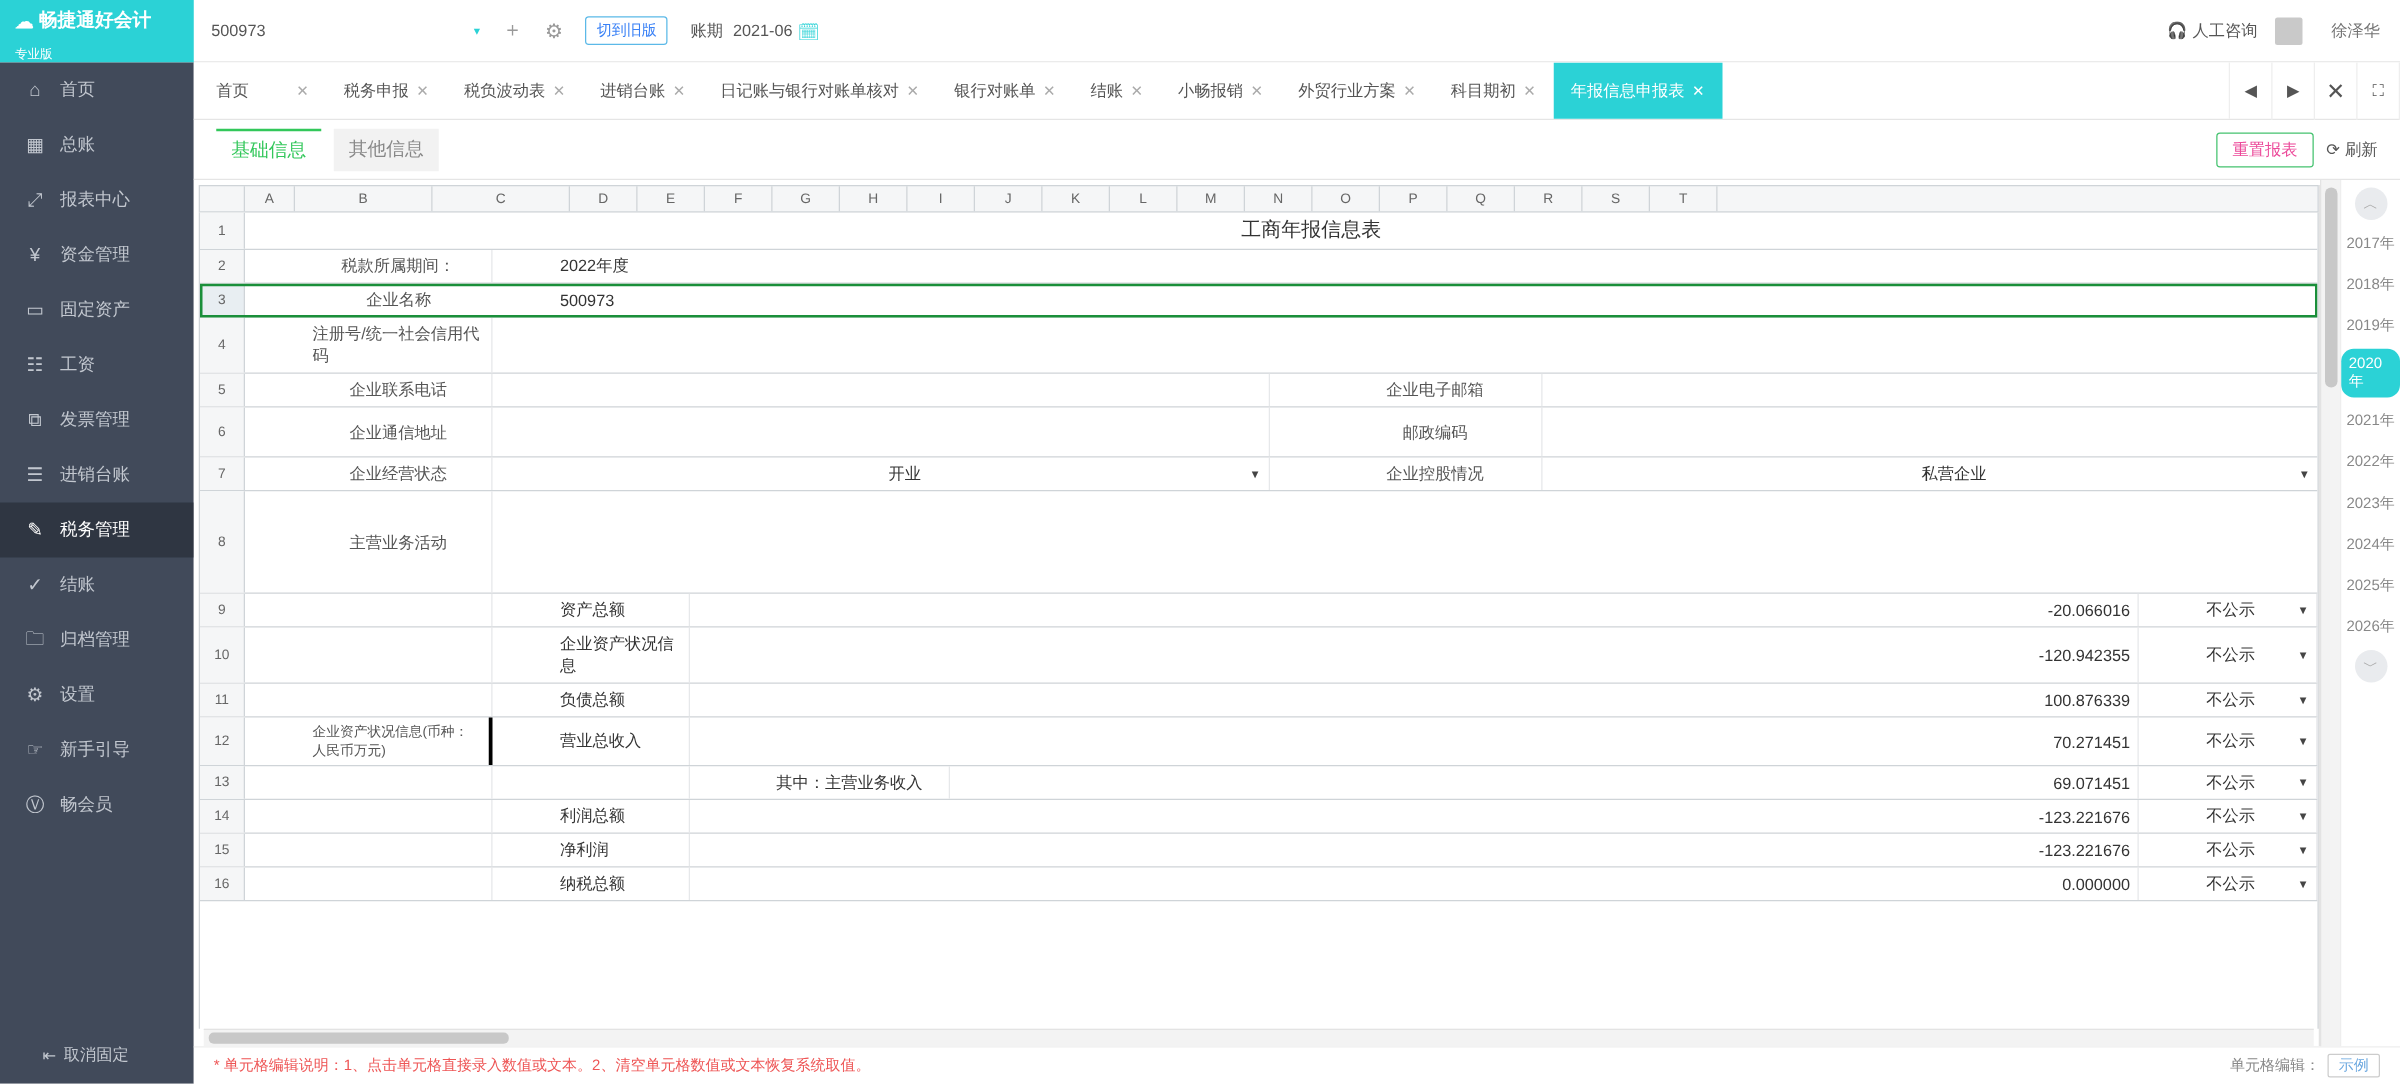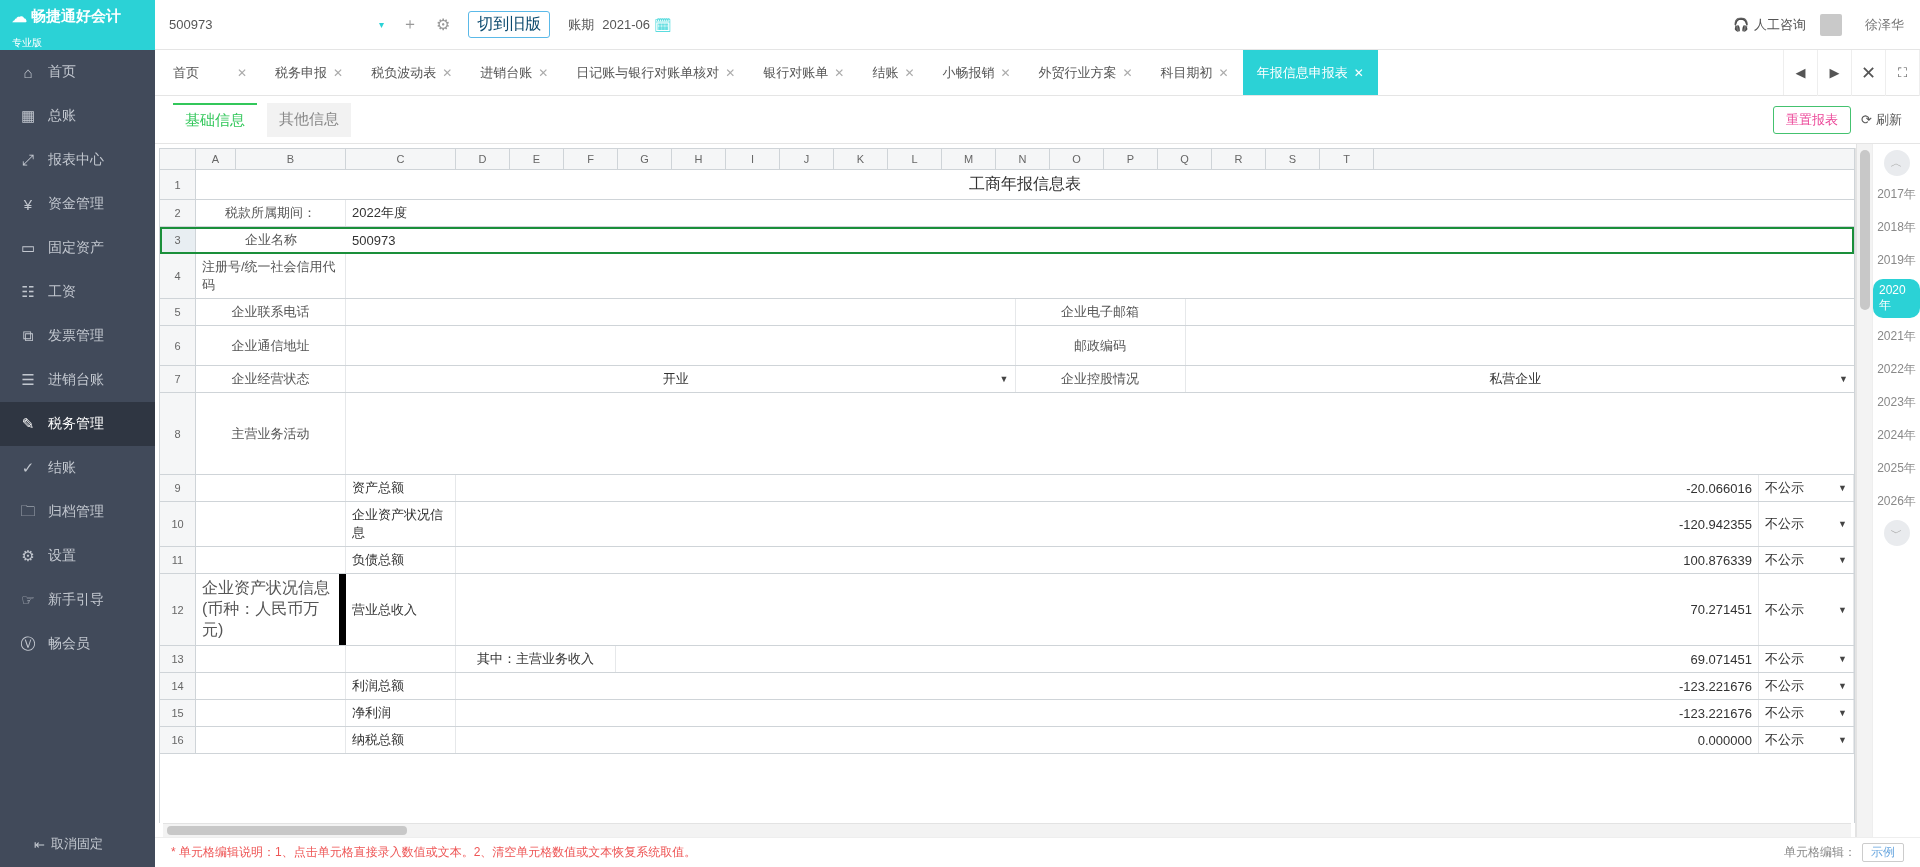--- a/index.html
+++ b/index.html
@@ -8,21 +8,21 @@
 
 
 .header { height: 50px; background: #fff; border-bottom: 1px solid #e5e5e5; display: flex; align-items: center; }
 .logo { width: 155px; height: 50px; background: #2bd2d6; color: #fff; display: flex; flex-direction: column; justify-content: center; padding-left: 12px; }
 .logo .main { font-size: 15px; font-weight: bold; display: flex; align-items: center; gap: 4px; }
 .logo .sub { font-size: 10px; margin-top: 2px; }
 .hdr-mid { flex: 1; display: flex; align-items: center; gap: 18px; padding-left: 14px; }
 .company-sel { width: 215px; display: flex; align-items: center; justify-content: space-between; color: #555; }
 .dropdown-arrow { color: #2bd2d6; font-size: 10px; }
 .hdr-icon { color: #999; font-size: 16px; cursor: pointer; }
-.switch-old { padding: 2px 8px; border: 1px solid #5bb9e8; color: #0c4a6e; border-radius: 3px; font-size: 16px; }
+.switch-old { padding: 2px 8px; border: 1px solid #5bb9e8; color: #3b82f6; border-radius: 3px; font-size: 12px; }
 .period-lbl { color: #555; }
 .period-val { color: #555; margin-left: -10px; }
 .cal-icon { color: #2bd2d6; margin-left: -14px; font-size: 14px; }
 .hdr-right { display: flex; align-items: center; gap: 14px; padding-right: 16px; }
 .consult { display: flex; align-items: center; gap: 4px; color: #555; }
 .userbox { display: flex; align-items: center; gap: 23px; color: #737373; }
 .avatar { width: 22px; height: 22px; background: #c9c9c9; border-radius: 2px; }
 
 
 .main { flex: 1; display: flex; min-height: 0; }
@@ -64,21 +64,21 @@
 .col-head { display: flex; background: #f5f6f7; border: 1px solid #cfd4d8; }
 .corner { width: 36px; border-right: 1px solid #cfd4d8; height: 20px; }
 .colh { border-right: 1px solid #cfd4d8; height: 20px; display: flex; align-items: center; justify-content: center; color: #666; font-size: 11px; }
 .colh.wA { width: 40px; } .colh.wB { width: 110px; }
 .colh.wStd { width: 54px; } .colh.wC { width: 110px; }
 .grid-body { flex: 1; overflow: auto; border-left: 1px solid #cfd4d8; border-right: 1px solid #cfd4d8; }
 .grow { display: flex; border-bottom: 1px solid #cfd4d8; }
 .rowh { width: 36px; background: #f5f6f7; border-right: 1px solid #cfd4d8; display: flex; align-items: center; justify-content: center; color: #666; font-size: 11px; }
 .rowh.active { background: #e8eef2; }
 .gcells { flex: 1; display: flex; align-items: stretch; }
-.gc { border-right: 1px solid #e6e8ea; padding: 4px 6px; display: flex; align-items: center; color: #333; font-size: 13px; }
+.gc { border-right: 1px solid #e6e8ea; padding: 4px 6px; display: flex; align-items: center; color: #333; font-size: 13px; margin-left: 48px; }
 .gc.noborder { border-right: none; }
 .grow.r1 .gc, .grow.active .gc { border-right: none; }
 .grow.active { outline: 2px solid #1a8f3a; outline-offset: -2px; }
 .c-lbl { width: 150px; justify-content: center; color: #555; }
 .c-full { flex: 1; }
 .c-half { flex: 1; }
 .c-center { justify-content: center; }
 .c-right { justify-content: flex-end; }
 .c-dd { width: 95px; justify-content: space-between; }
 .caret { color: #444; font-size: 9px; }
@@ -400,21 +400,21 @@
                 <div class="gc c-full c-right">100.876339</div>
                 <div class="gc c-dd">
                   <span>不公示</span>
                   <span class="caret">▼</span>
                 </div>
               </div>
             </div>
             <div class="grow ">
               <div class="rowh">12</div>
               <div class="gcells">
-                <div class="gc c-lbl" style="font-size:16px;width:150px;border-right:7px solid #000000">企业资产状况信息(币种：人民币万元)</div>
+                <div class="gc c-lbl" style="font-size:11px;width:150px;border-right:3px solid #000000">企业资产状况信息(币种：人民币万元)</div>
                 <div class="gc" style="width:110px">营业总收入</div>
                 <div class="gc c-full c-right">70.271451</div>
                 <div class="gc c-dd">
                   <span>不公示</span>
                   <span class="caret">▼</span>
                 </div>
               </div>
             </div>
             <div class="grow ">
               <div class="rowh">13</div>

